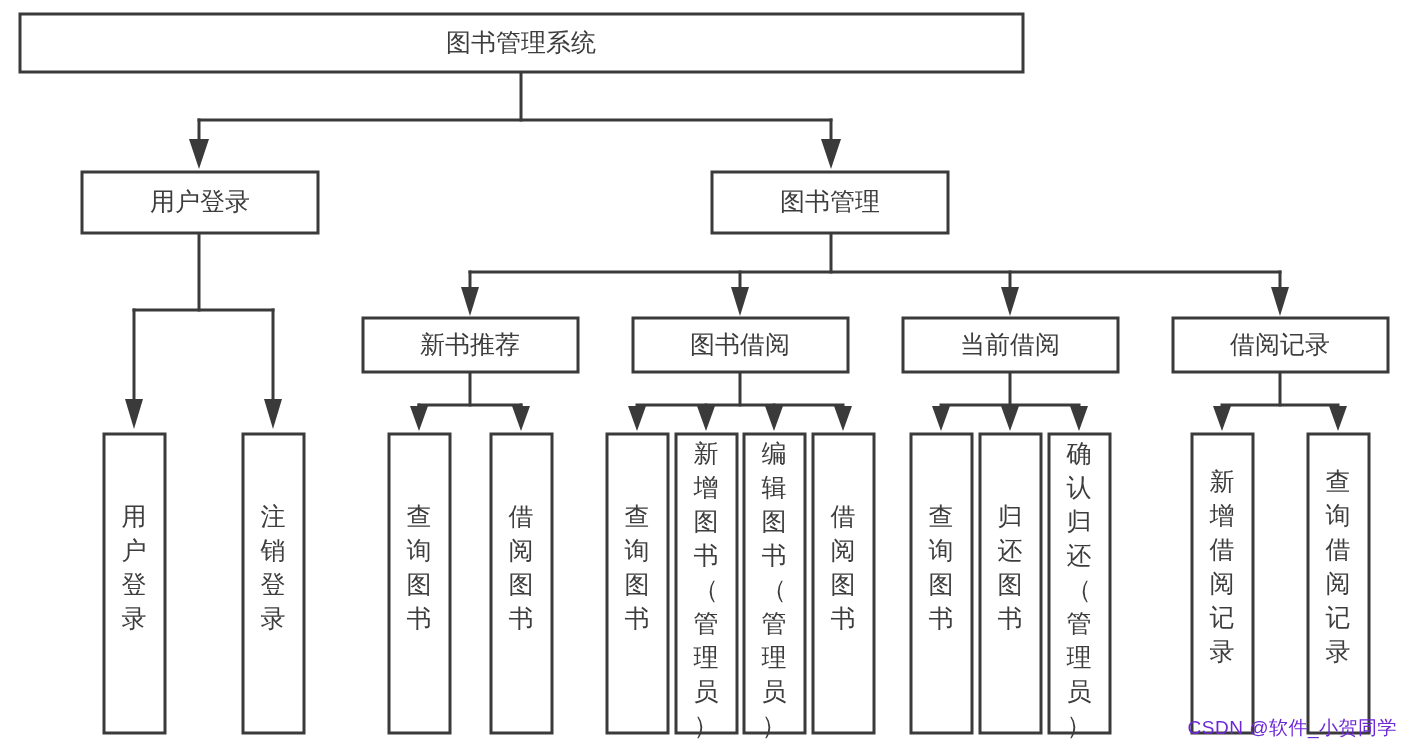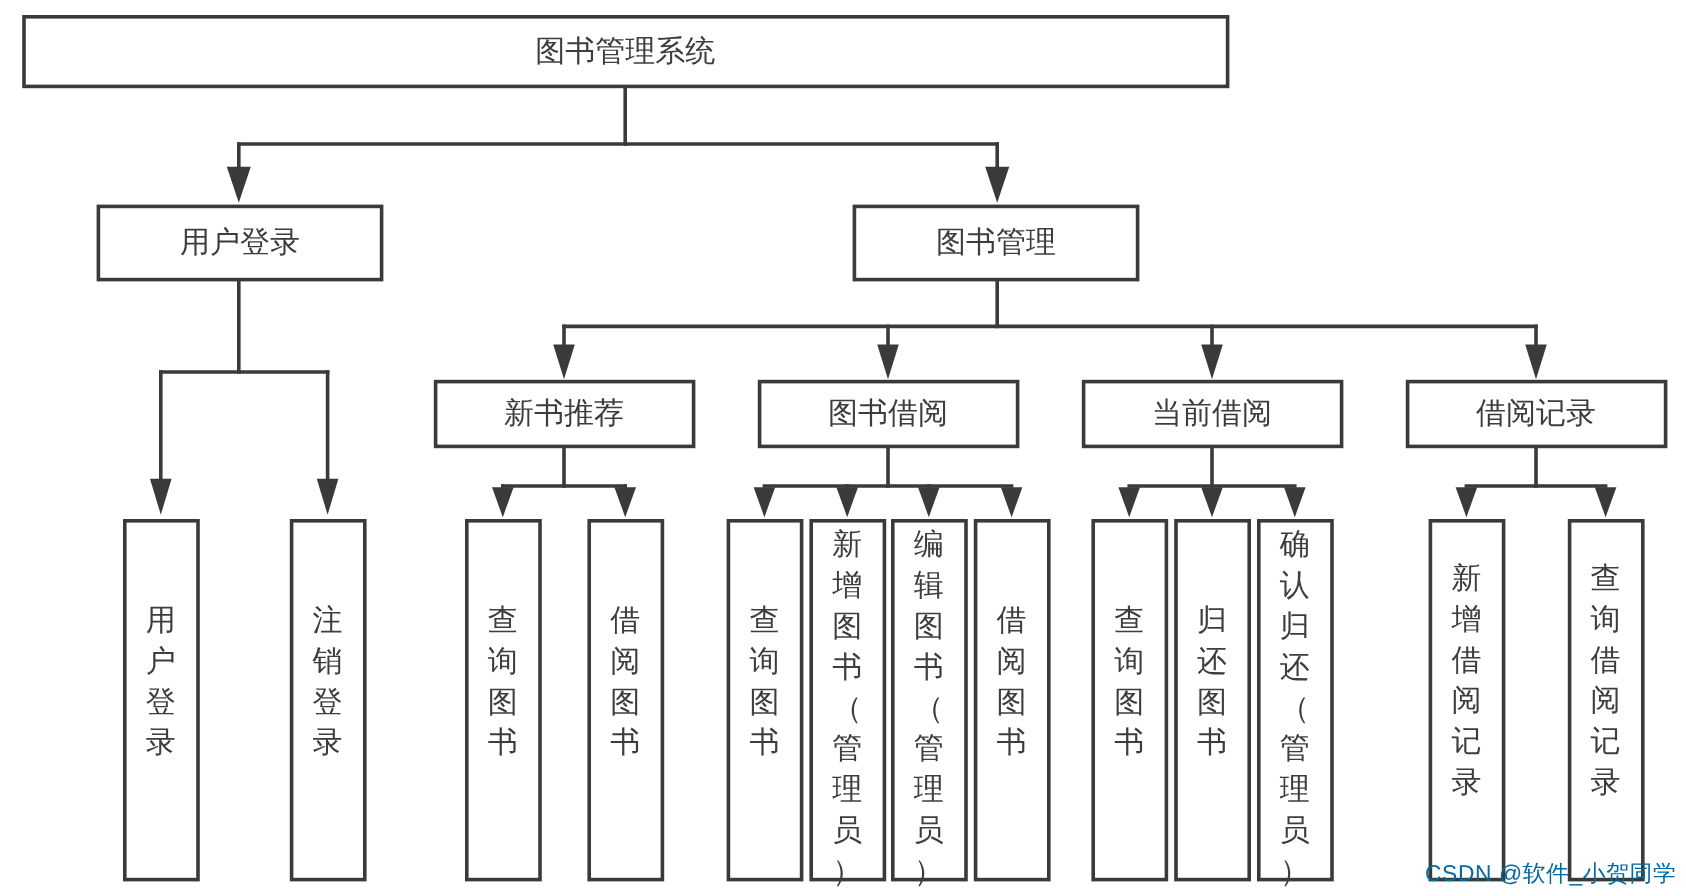--- a/index.html
+++ b/index.html
@@ -53,21 +53,21 @@
     font-family: "Liberation Sans", "DejaVu Sans", sans-serif;
     font-size: 25px;
     text-anchor: middle;
   }
   .watermark {
     position: absolute;
     right: 8px;
     bottom: 6px;
     font-family: "Liberation Sans", "DejaVu Sans", sans-serif;
     font-size: 19px;
-    color: #0369a1;
+    color: #6d28d9;
     letter-spacing: 0.5px;
     white-space: nowrap;
     pointer-events: none;
   }
 </style>
 </head>
 <body>
 
 <div id="diagram-root">
   <svg class="diagram" viewBox="0 0 1405 747" xmlns="http://www.w3.org/2000/svg">

